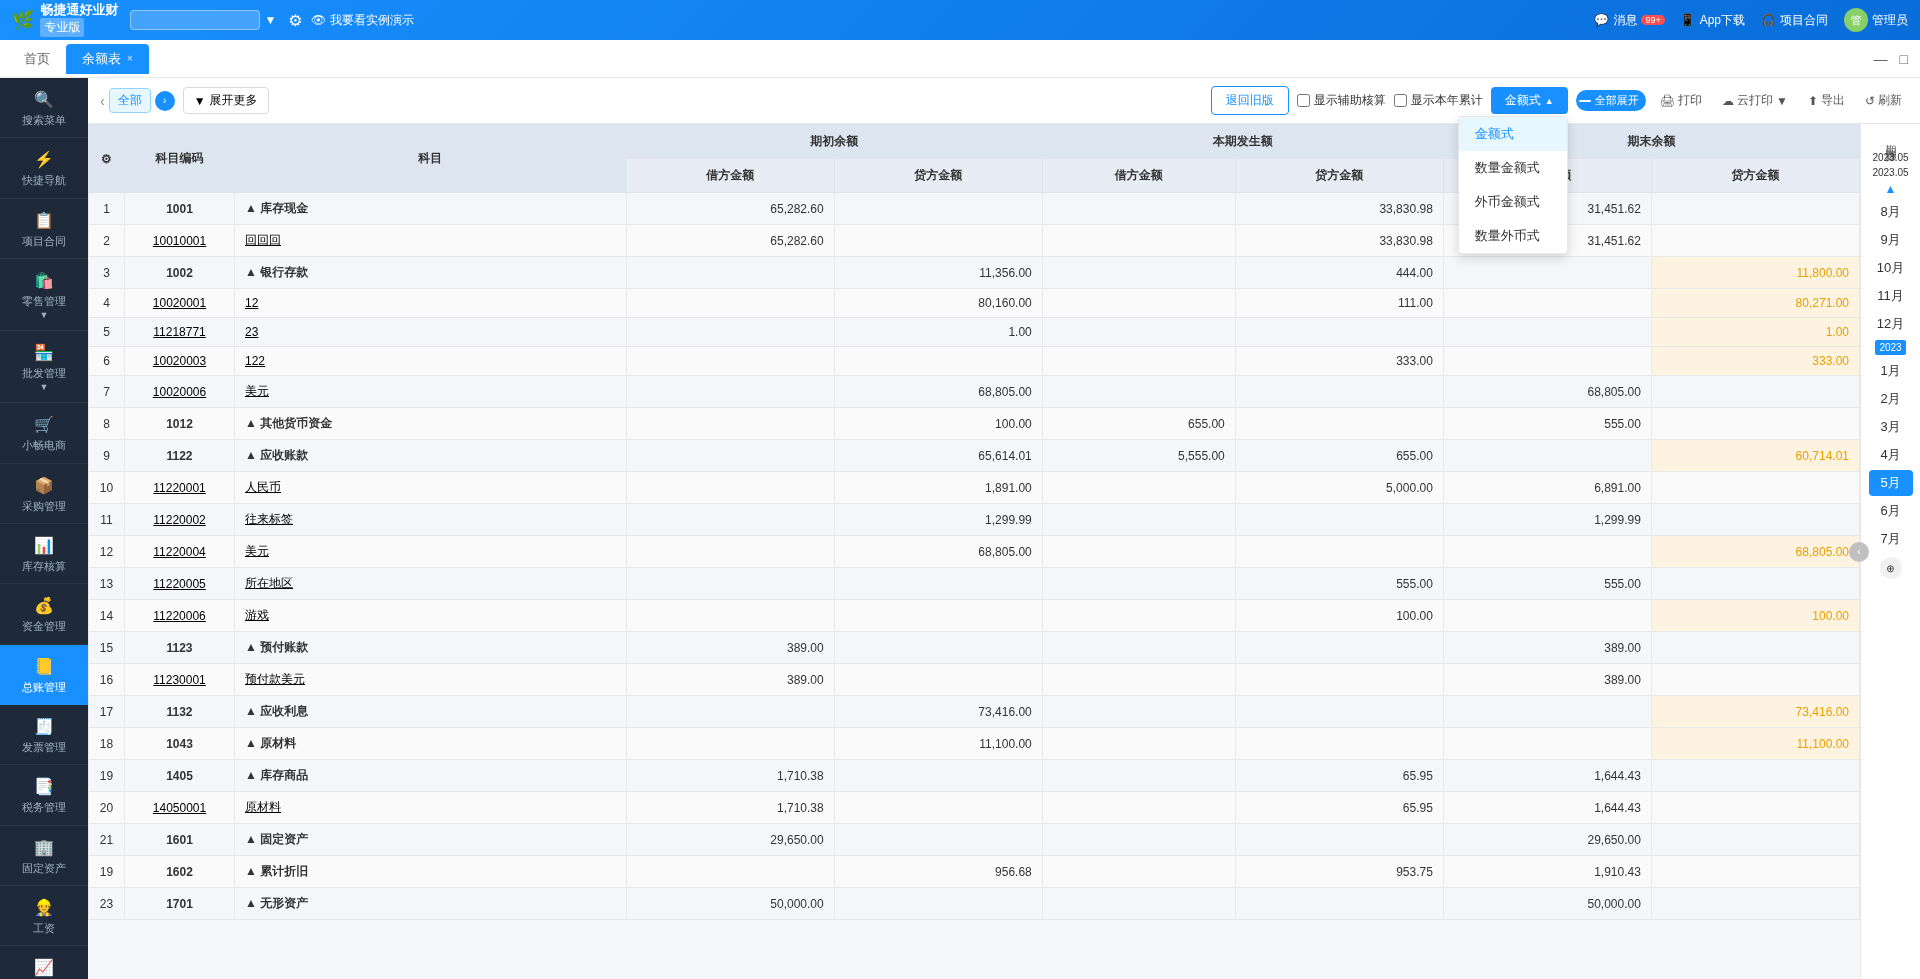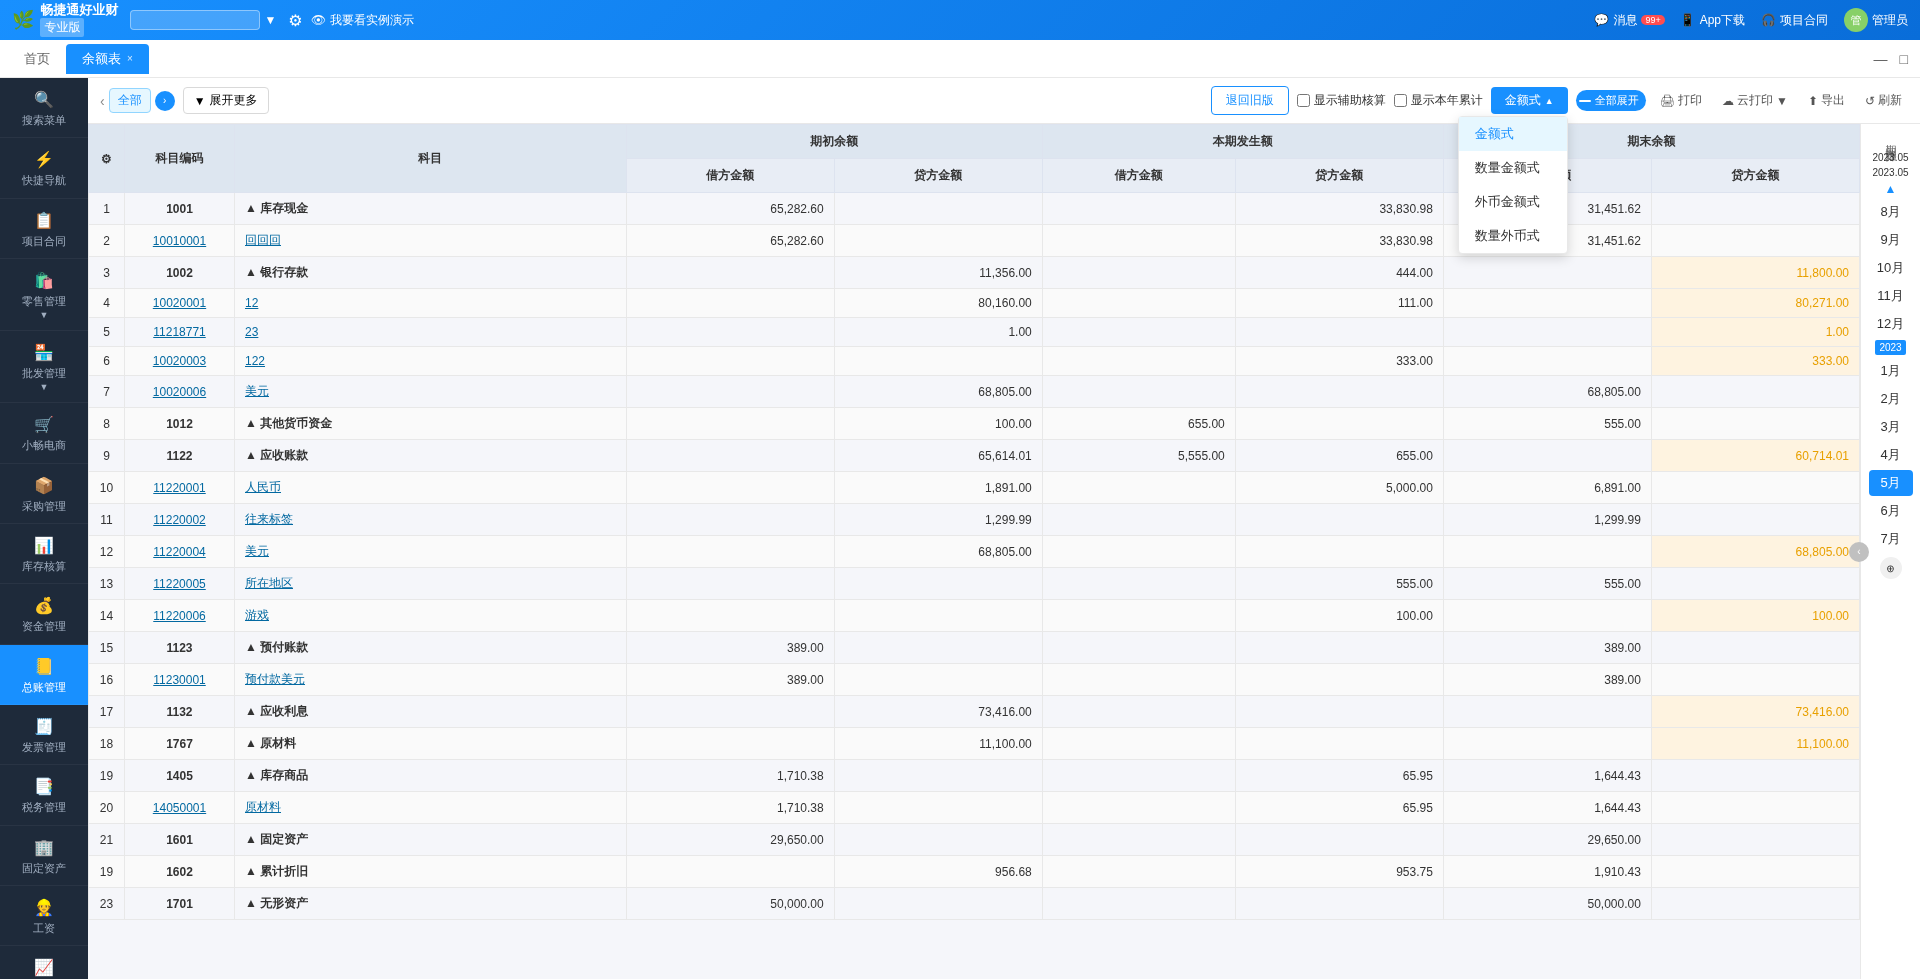--- a/index.html
+++ b/index.html
@@ -89,21 +89,21 @@
       border: 1px solid #e8e8e8; padding: 7px 10px;
       text-align: right; color: #333; white-space: nowrap;
     }
     tbody tr td:first-child { text-align: center; }
     tbody tr td:nth-child(2) { text-align: center; }
     tbody tr td:nth-child(3) { text-align: left; }
     tbody tr:nth-child(even) { background: #fafafa; }
     .row-level1 td:nth-child(2) { font-weight: bold; }
     .row-level1 td:nth-child(3) { font-weight: bold; }
     .highlight-yellow { background: #fef3e0 !important; color: #e8a000; }
-    .text-blue { color: #0369a1; text-decoration: underline; cursor: pointer; }
+    .text-blue { color: #000000; text-decoration: underline; cursor: pointer; }
 
     
     .right-panel {
       width: 60px; background: white; border-left: 1px solid #e8e8e8;
       display: flex; flex-direction: column; align-items: center; padding-top: 8px;
       position: relative;
     }
     .right-panel-toggle { position: absolute; top: 50%; left: -12px; transform: translateY(-50%); background: #c0c0c0; border-radius: 50%; width: 20px; height: 20px; display: flex; align-items: center; justify-content: center; cursor: pointer; font-size: 10px; color: white; }
     .period-month {
       width: 44px; text-align: center; padding: 4px 2px; cursor: pointer;
@@ -499,21 +499,21 @@
                 <td style="text-align:left;"><strong>▲ 应收利息</strong></td>
                 <td></td>
                 <td>73,416.00</td>
                 <td></td>
                 <td></td>
                 <td class=""></td>
                 <td class="highlight-yellow">73,416.00</td>
               </tr>
               <tr class="row-level1">
                 <td style="text-align:center;">18</td>
-                <td style="text-align:center;"><span><strong>1767</strong></span></td>
+                <td style="text-align:center;"><span><strong>1043</strong></span></td>
                 <td style="text-align:left;"><strong>▲ 原材料</strong></td>
                 <td></td>
                 <td>11,100.00</td>
                 <td></td>
                 <td></td>
                 <td class=""></td>
                 <td class="highlight-yellow">11,100.00</td>
               </tr>
               <tr class="row-level1">
                 <td style="text-align:center;">19</td>

